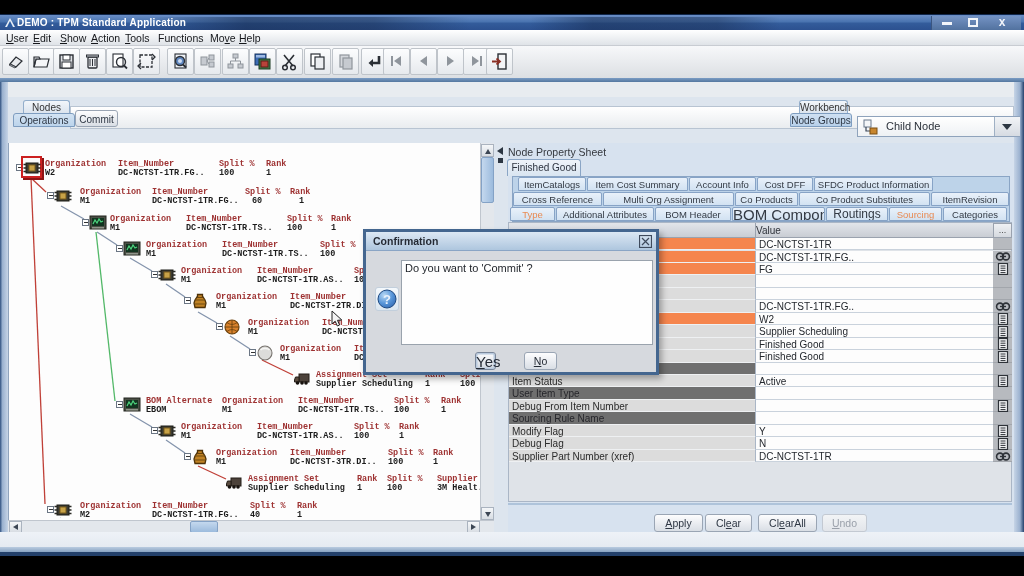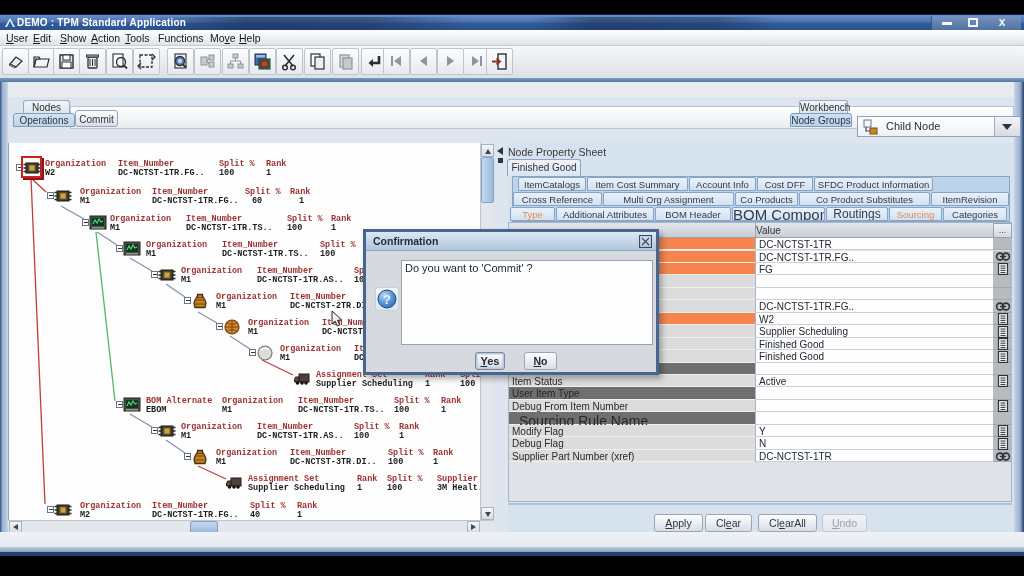--- a/index.html
+++ b/index.html
@@ -535,21 +535,21 @@
       <div class="abs" style="left:485px;top:244.4px;width:19px;height:12.45px;background:#b7babf;border-bottom:1px solid #a2a6ac;"></div>
       <div class="abs" style="left:1px;top:256.9px;width:246px;height:12.45px;background:#dcdcdc;border-bottom:1px solid #eef0f2;"></div>
       <div class="abs" style="left:4px;top:257.9px;font-size:10px;color:#2b2b2b;white-space:nowrap;">Debug From Item Number</div>
       <div class="abs" style="left:247px;top:256.9px;width:238px;height:12.45px;background:#fdfdfd;border-bottom:1px solid #c9d2dc;border-left:1px solid #aab6c6;"></div>
       <div class="abs" style="left:485px;top:256.9px;width:19px;height:12.45px;background:#b7babf;border-bottom:1px solid #a2a6ac;"></div>
       <svg class="abs" style="left:489px;top:257.35px" width="12" height="12" viewBox="0 0 12 12">
         <rect x="1.5" y="0.5" width="9" height="11" fill="#f2f3f5" stroke="#2e3238" stroke-width="1.2"></rect>
         <path d="M3.5 3 L8.5 3 M3.5 5.2 L8.5 5.2 M3.5 7.4 L8.5 7.4 M3.5 9.6 L8.5 9.6" stroke="#2e3238" stroke-width="1"></path>
       </svg>
       <div class="abs" style="left:1px;top:269.3px;width:246px;height:12.45px;background:#6f6f6f;border-bottom:1px solid #eef0f2;"></div>
-      <div class="abs" style="left:11px;top:270.3px;font-size:14px;color:#26262b;white-space:nowrap;">Sourcing Rule Name</div>
+      <div class="abs" style="left:4px;top:270.3px;font-size:10px;color:#26262b;white-space:nowrap;">Sourcing Rule Name</div>
       <div class="abs" style="left:247px;top:269.3px;width:238px;height:12.45px;background:#fdfdfd;border-bottom:1px solid #c9d2dc;border-left:1px solid #aab6c6;"></div>
       <div class="abs" style="left:485px;top:269.3px;width:19px;height:12.45px;background:#b7babf;border-bottom:1px solid #a2a6ac;"></div>
       <div class="abs" style="left:1px;top:281.8px;width:246px;height:12.45px;background:#dcdcdc;border-bottom:1px solid #eef0f2;"></div>
       <div class="abs" style="left:4px;top:282.8px;font-size:10px;color:#2b2b2b;white-space:nowrap;">Modify Flag</div>
       <div class="abs" style="left:247px;top:281.8px;width:238px;height:12.45px;background:#fdfdfd;border-bottom:1px solid #c9d2dc;border-left:1px solid #aab6c6;"></div>
       <div class="abs" style="left:251px;top:282.8px;font-size:10px;color:#24282e;white-space:nowrap;">Y</div>
       <div class="abs" style="left:485px;top:281.8px;width:19px;height:12.45px;background:#b7babf;border-bottom:1px solid #a2a6ac;"></div>
       <svg class="abs" style="left:489px;top:282.25px" width="12" height="12" viewBox="0 0 12 12">
         <rect x="1.5" y="0.5" width="9" height="11" fill="#f2f3f5" stroke="#2e3238" stroke-width="1.2"></rect>
         <path d="M3.5 3 L8.5 3 M3.5 5.2 L8.5 5.2 M3.5 7.4 L8.5 7.4 M3.5 9.6 L8.5 9.6" stroke="#2e3238" stroke-width="1"></path>
@@ -600,17 +600,17 @@
 <defs>
         <radialGradient id="qg" cx="0.35" cy="0.3" r="0.9">
           <stop offset="0" stop-color="#b8d8f4"></stop>
           <stop offset="0.5" stop-color="#5694d8"></stop>
           <stop offset="1" stop-color="#2a5ea8"></stop>
         </radialGradient>
       </defs>
 <circle cx="10" cy="10" r="9" fill="url(#qg)" stroke="#1d4880" stroke-width="1"></circle>
 <text x="10" y="15" text-anchor="middle" font-size="13" font-weight="bold" fill="#eaf2fc" font-family="Liberation Sans">?</text>
 </svg>
-<div class="abs" style="left:109px;top:120px;width:30px;height:18px;background:linear-gradient(#fdfdfe,#d2d8e0);border:1px solid #7a879a;border-radius:3px;font-size:11px;font-weight:bold;color:#252b35;text-align:center;line-height:17px;box-shadow:inset 0 0 0 1.5px #b9cade;"><u>Y</u>es</div>
-<div class="abs" style="left:158px;top:120px;width:33px;height:18px;background:linear-gradient(#fdfdfe,#d9dee5);border:1px solid #9aa5b4;border-radius:3px;font-size:10.5px;font-weight:bold;color:#252b35;text-align:center;line-height:17px;"><u>N</u>o</div>
+<div class="abs" style="left:109px;top:120px;width:21px;height:18px;background:linear-gradient(#fdfdfe,#d2d8e0);border:1px solid #7a879a;border-radius:3px;font-size:15px;font-weight:normal;color:#252b35;text-align:center;line-height:17px;box-shadow:inset 0 0 0 1.5px #b9cade;"><u>Y</u>es</div>
+<div class="abs" style="left:158px;top:120px;width:33px;height:18px;background:linear-gradient(#fdfdfe,#d9dee5);border:1px solid #9aa5b4;border-radius:3px;font-size:10.5px;font-weight:normal;color:#252b35;text-align:center;line-height:17px;"><u>N</u>o</div>
 </div>
 <svg class="abs" style="left:331px;top:310px" width="13" height="18" viewBox="0 0 13 18">
 <path d="M1 1 L1 14 L4.2 11.2 L6.3 16 L8.6 15 L6.5 10.3 L10.8 10 Z" fill="#f4f4f4" stroke="#222" stroke-width="1"></path>
   </svg>
 </body></html>

